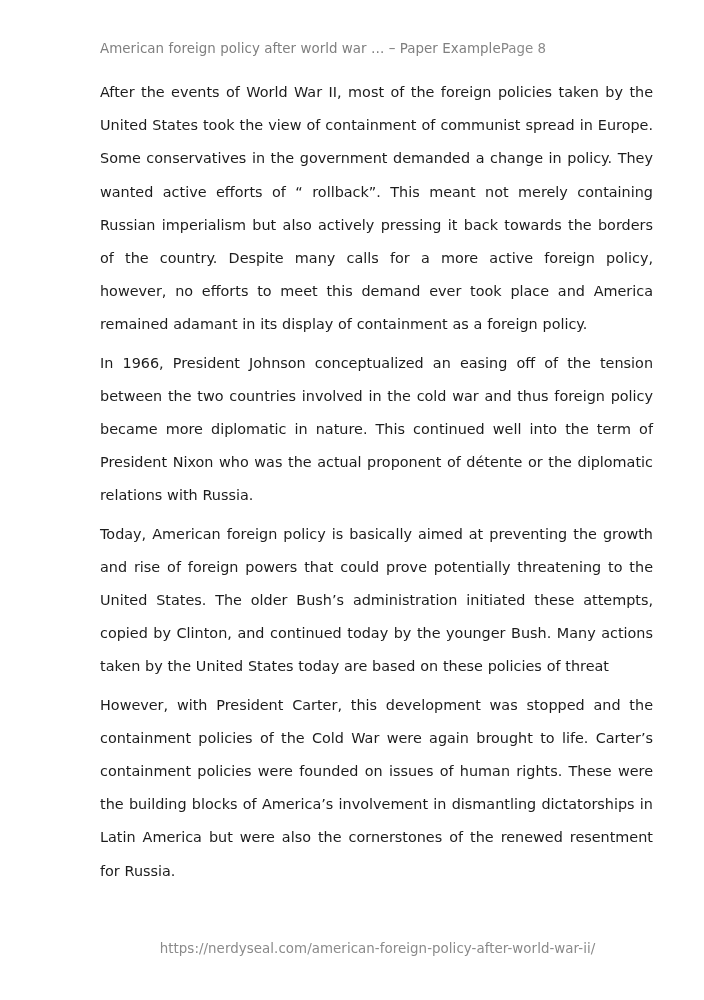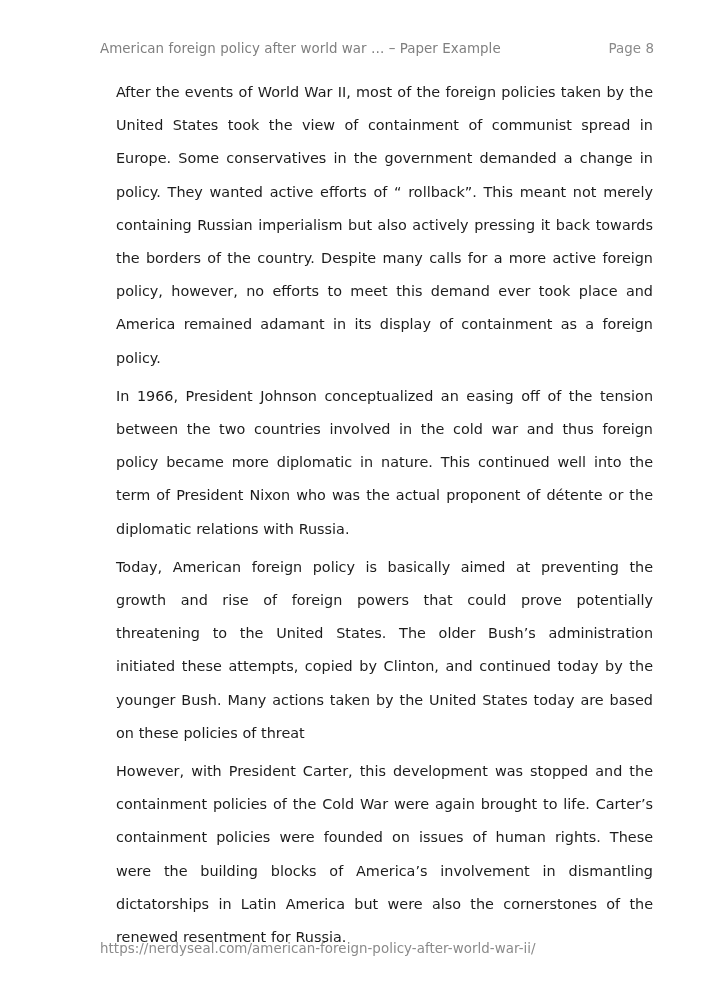--- a/index.html
+++ b/index.html
@@ -25,21 +25,20 @@
   }
 
   
   .page-header {
     position: absolute;
     left: 100px;
     top: 39px;
     width: 555px;
     display: flex;
     align-items: baseline;
-    justify-content: space-between;
     color: #7f7f7f;
     font-size: 13.4px;
     line-height: 20px;
     letter-spacing: 0.05px;
     white-space: nowrap;
   }
   .page-header .doc-title {
     color: #7f7f7f;
   }
   .page-header .page-number {
@@ -48,21 +47,21 @@
   }
 
   
   .content {
     position: absolute;
     left: 100px;
     top: 76px;
     width: 553px;
   }
   .content p {
-    margin: 0 0 5px 16px;
+    margin: 0 0 5px 0;
     padding: 0;
     color: #1c1c1c;
     font-size: 14.4px;
     line-height: 33.2px;
     text-align: justify;
     text-justify: inter-word;
     word-spacing: 0.2px;
     hyphens: none;
   }
   .content p:last-child {
@@ -73,20 +72,21 @@
   .page-footer {
     position: absolute;
     left: 100px;
     top: 939px;
     width: 555px;
     color: #8a8a8a;
     font-size: 13.4px;
     line-height: 20px;
     letter-spacing: 0.05px;
     white-space: nowrap;
+    text-align: center;
   }
   .page-footer .source-url {
     color: #8a8a8a;
     text-decoration: none;
   }
 </style>
 </head>
 <body>
 
 <div class="page">

